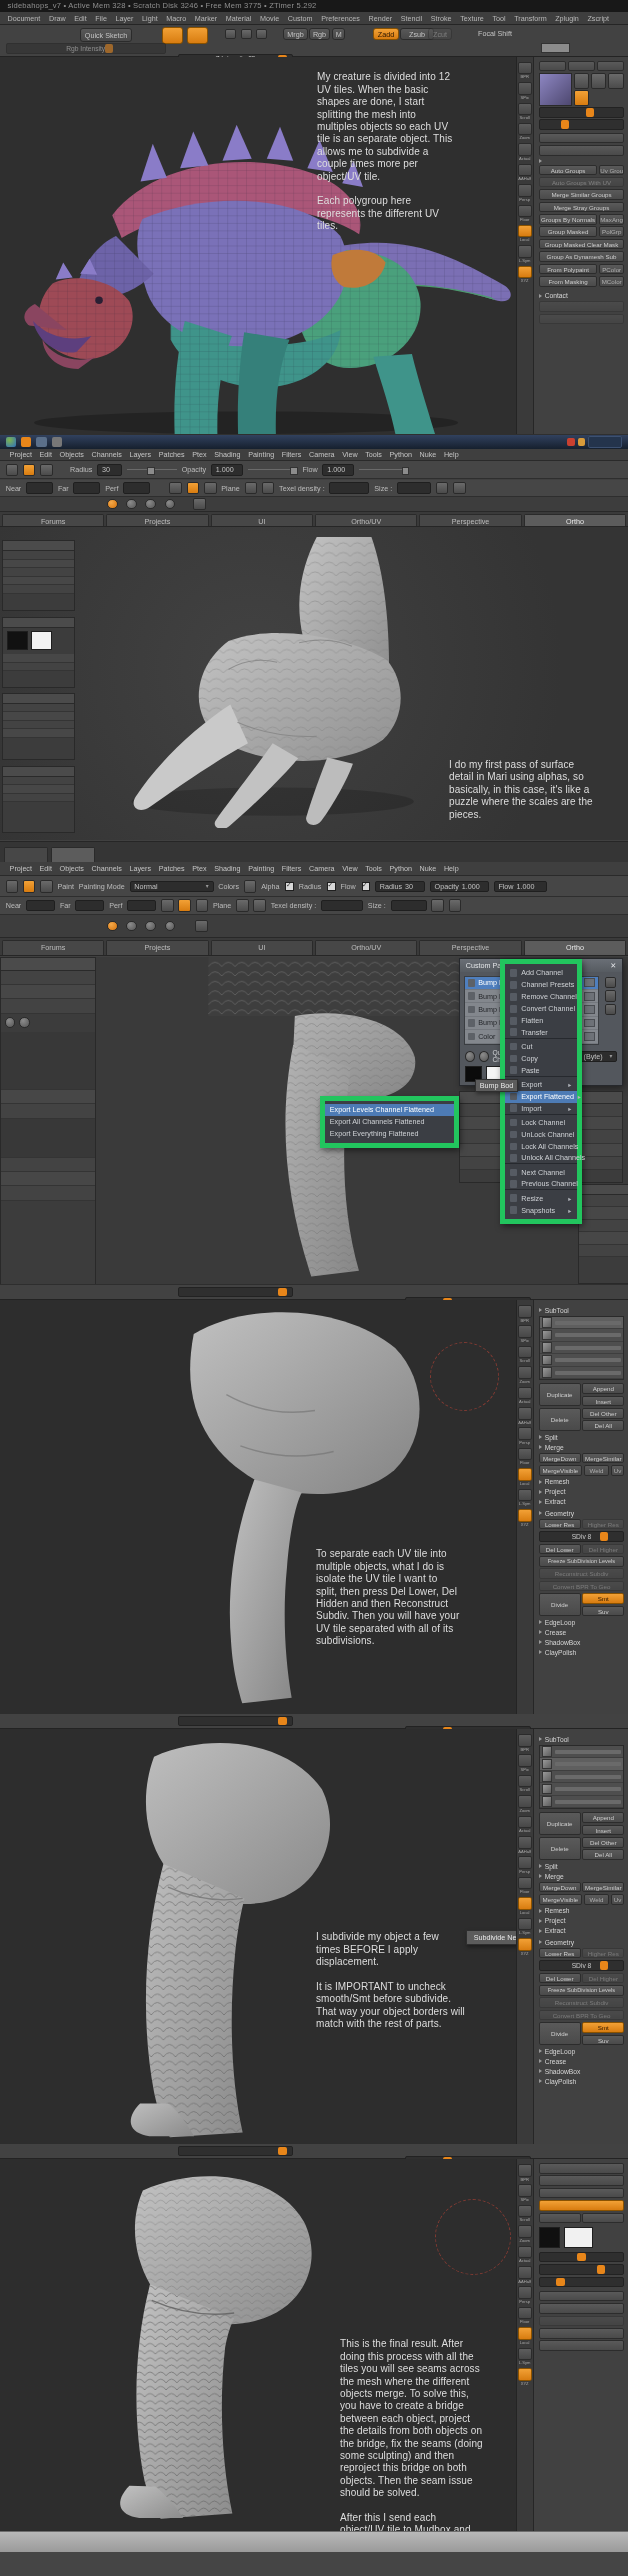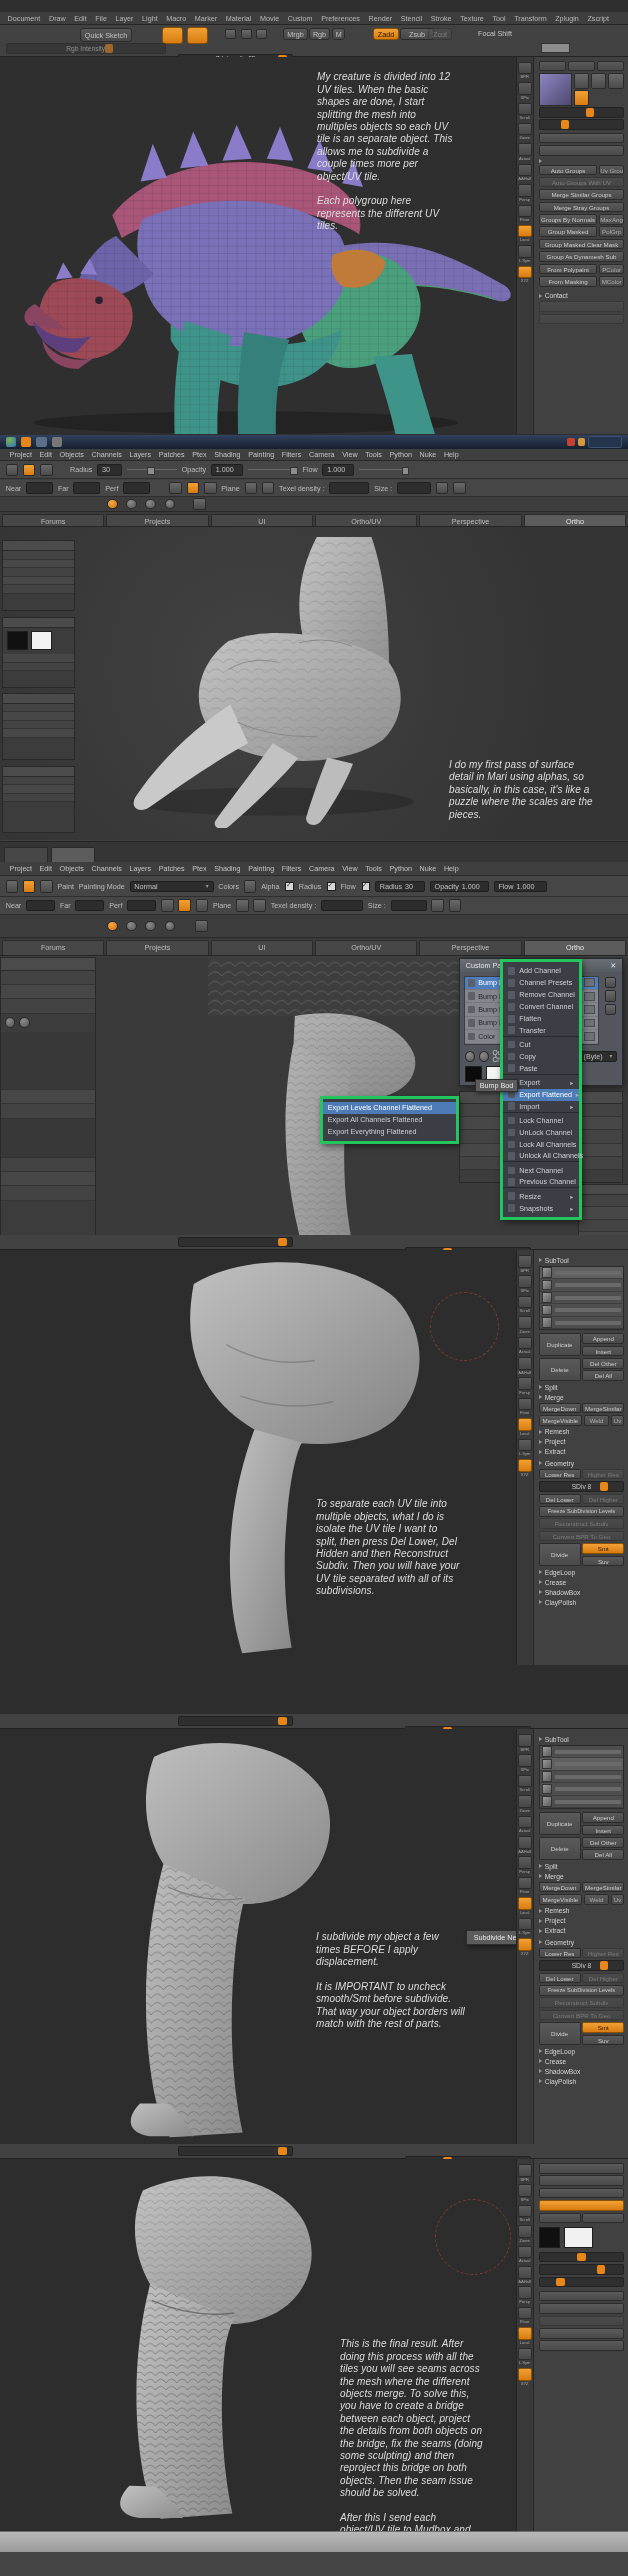--- a/index.html
+++ b/index.html
@@ -55,56 +55,57 @@
   .dot{width:8.6px;height:8.6px;border-radius:50%;background:radial-gradient(circle at 35% 30%,#8c8c8c,#555);border:1px solid #2a2a2a;}
   .dot.on{background:radial-gradient(circle at 35% 30%,#f5a94a,#d4730c);}
   .ico{display:inline-block;background:linear-gradient(#6a6a6a,#4b4b4b);border:1px solid #2a2a2a;border-radius:1.9px;width:10.5px;height:10.5px;}
   .ico.on{background:linear-gradient(#f2a136,#d87c10);}
   .pal{background:#3c3c3c;border:1px solid #292929;}
   .pal .ph{height:8.6px;background:#4b4b4b;border-bottom:1px solid #2a2a2a;}
   .pal .pr{height:7.6px;background:#434343;border-bottom:1px solid #343434;}
   .pal .pr:nth-child(odd){background:#474747;}
 
   
-  .ctx{background:#3b3e44;border:3px solid #22c55e;box-shadow:1.9px 2.9px 6.7px rgba(0,0,0,.55);padding:2.9px 0;}
+  .ctx{background:#3b3e44;border:5px solid #22c55e;box-shadow:1.9px 2.9px 6.7px rgba(0,0,0,.55);padding:2.9px 0;}
   .ctx-item{display:flex;align-items:center;gap:3.8px;color:#cfd2d6;font-size:7.2px;padding:0 5.7px 0 4.8px;height:12px;box-sizing:border-box;white-space:nowrap;}
   .ctx-item .mi{width:7.6px;height:7.6px;background:#565b63;border-radius:1px;flex:0 0 7.6px;}
   .ctx-item .arr{margin-left:auto;font-size:6.2px;color:#aeb2b8;}
   .ctx-item .arr:empty{display:none;}
   .ctx.main .ctx-item:nth-of-type(11){background:#4d7bb5;color:#fff;}
   .ctx.main .ctx-item:nth-of-type(6),.ctx.main .ctx-item:nth-of-type(9),.ctx.main .ctx-item:nth-of-type(12),
   .ctx.main .ctx-item:nth-of-type(16),.ctx.main .ctx-item:nth-of-type(18){border-bottom:1px solid #26292e;margin-bottom:1.9px;}
   .ctx.sub .ctx-item:first-of-type{background:#4d7bb5;color:#fff;}
   .cwin{background:#53575d;border:1px solid #26282c;box-shadow:1.9px 2.9px 7.6px rgba(0,0,0,.45);}
   .cwin-title{background:linear-gradient(#6a6f76,#565b61);color:#e3e5e8;font-size:7.2px;padding:1.9px 5.7px;display:flex;justify-content:space-between;align-items:center;}
   .clist{background:#83878d;margin:3.8px;border:1px solid #3a3d41;}
   .crow{display:flex;align-items:center;gap:2.9px;font-size:7.2px;color:#24262a;height:12.4px;padding:0 2.9px;border-bottom:1px solid #74787e;white-space:nowrap;overflow:hidden;}
   .crow:first-of-type{background:#4f7fbe;color:#fff;}
   .crow .ci{width:7.6px;height:7.6px;background:#5d6167;border-radius:1px;flex:0 0 7.6px;}
   .crow .cr{margin-left:auto;width:9.6px;height:6.7px;background:#6e7278;border:1px solid #4a4d52;flex:0 0 9.6px;}
 
   
   .note{color:#dedede;font-size:10px;line-height:12.4px;letter-spacing:0.1px;}
-  .note p{margin:0 0 12.4px 0;font-style:italic;}
+  .note p{margin:0 0 12.4px 0;}
   .note p:last-child{margin-bottom:0;}
   .taskbar{background:linear-gradient(#31415e,#16202e);display:flex;align-items:center;gap:4.8px;padding:0 5.7px;}
   .tb-ico{width:10.5px;height:10.5px;border-radius:1.9px;}
   .redcirc{border:1.4px dashed rgba(205,70,55,.55);border-radius:50%;}
   .tip{background:#5c5c5c;border:1px solid #2e2e2e;color:#e9e9e9;font-size:7.2px;padding:1.9px 6.7px;display:flex;gap:15.3px;box-shadow:1px 1.9px 3.8px rgba(0,0,0,.4);white-space:nowrap;}
   .viewport2{background:radial-gradient(circle at 40% 45%,#424242,#343434 75%);}
   .viewport3{background:#3a3a3a;}
   .canvas-zb{background:#2d2d2d;}
   .swatch{border:1px solid #1e1e1e;display:inline-block;}
 </style>
 </head>
 <body>
 
 <div class="page">
 
   <section class="panel" style="top:0;height:449px;background:#2f2f2f;">
+    <div class="abs zb-title" style="left:0;top:0;width:628px;height:12.4px;">sidebahops_v7    •  Active Mem 328   •  Scratch Disk 3246   •  Free Mem 3775   •  ZTimer 5.292</div>
     <div class="abs zb-menus" style="left:0;top:12.4px;width:628px;height:12.4px;">
 
     <span class="menu-item">Document</span>
         <span class="menu-item">Draw</span>
         <span class="menu-item">Edit</span>
         <span class="menu-item">File</span>
         <span class="menu-item">Layer</span>
         <span class="menu-item">Light</span>
         <span class="menu-item">Macro</span>
         <span class="menu-item">Marker</span>
@@ -812,21 +813,21 @@
           <div class="ctx-item">
             <span>Export All Channels Flattened</span>
           </div>
           <div class="ctx-item">
             <span>Export Everything Flattened</span>
           </div>
         </div>
     </div>
   </section>
 
-  <section class="panel" style="top:1235px;height:430px;background:#0369a1;">
+  <section class="panel" style="top:1285px;height:430px;background:#0369a1;">
     <div class="abs zb-shelf" style="left:0;top:0;width:628px;height:15.3px;">
       <div class="abs zslider" style="left:178px;top:1.9px;width:115px;">
           <i style="left:88%;"></i>
         </div>
       <div class="abs zslider" style="left:405px;top:1.9px;width:126px;">
           <i style="left:30%;"></i>
         </div>
     </div>
     <div class="abs canvas-zb" style="left:0;top:15.3px;width:516px;height:415px;">
       <svg viewBox="0 0 320 430" style="position:absolute;left:134px;top:5.7px;width:306px;height:401px;">

